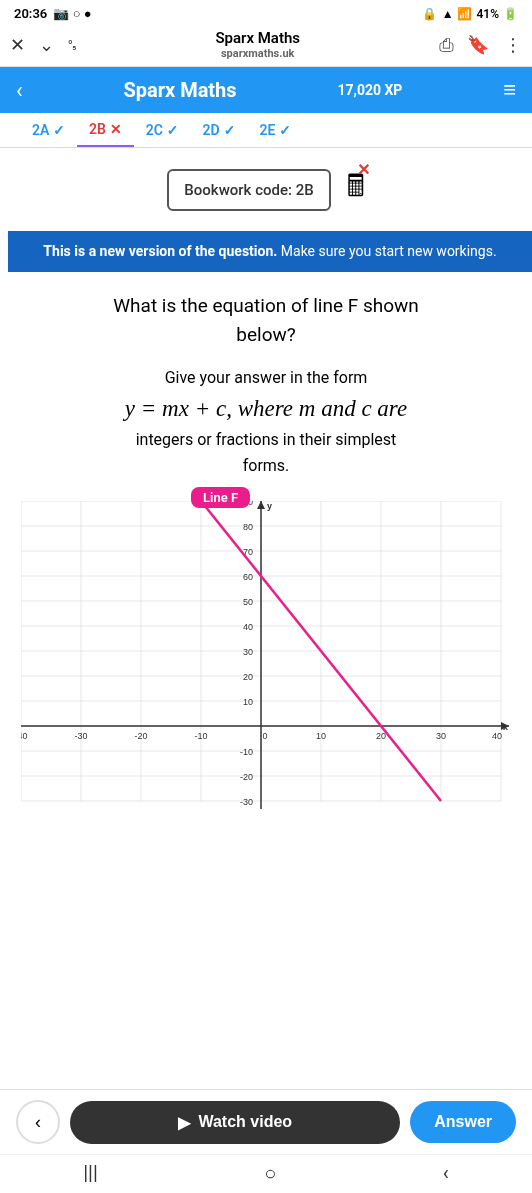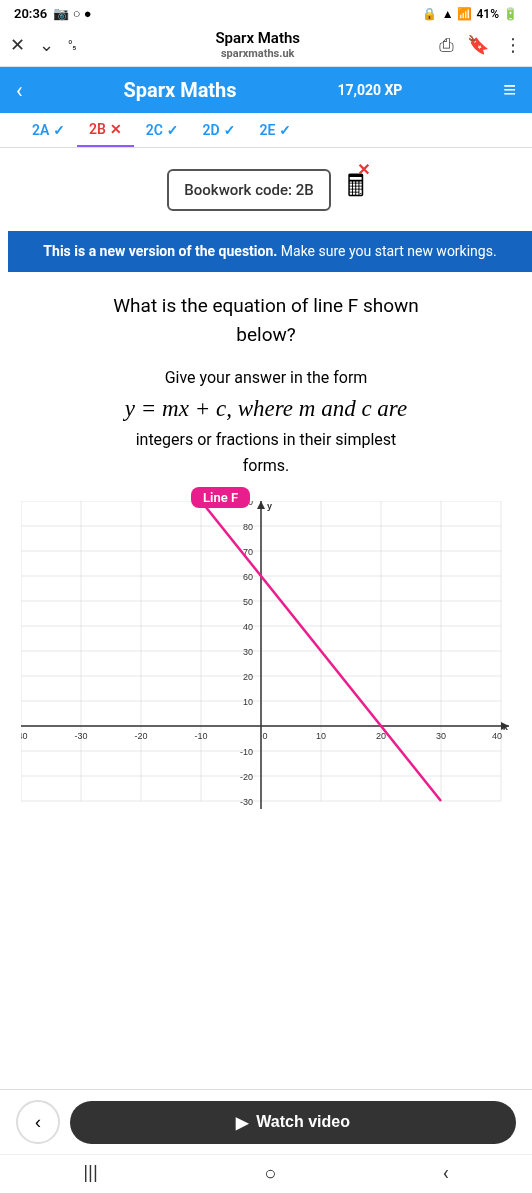--- a/index.html
+++ b/index.html
@@ -398,19 +398,22 @@
 
 <div class="bottom-nav">
   <div class="bottom-buttons">
     <button class="btn-back">
       <span>‹</span>
     </button>
     <button class="btn-watch">
       <span>▶</span>
       <span>Watch video</span>
     </button>
+    <button class="btn-answer">
+      <span>Answer</span>
+    </button>
   </div>
   <div class="system-nav">
     <span class="sys-btn">|||</span>
     <span class="sys-btn">○</span>
     <span class="sys-btn">‹</span>
   </div>
 </div>
 
 </body></html>

